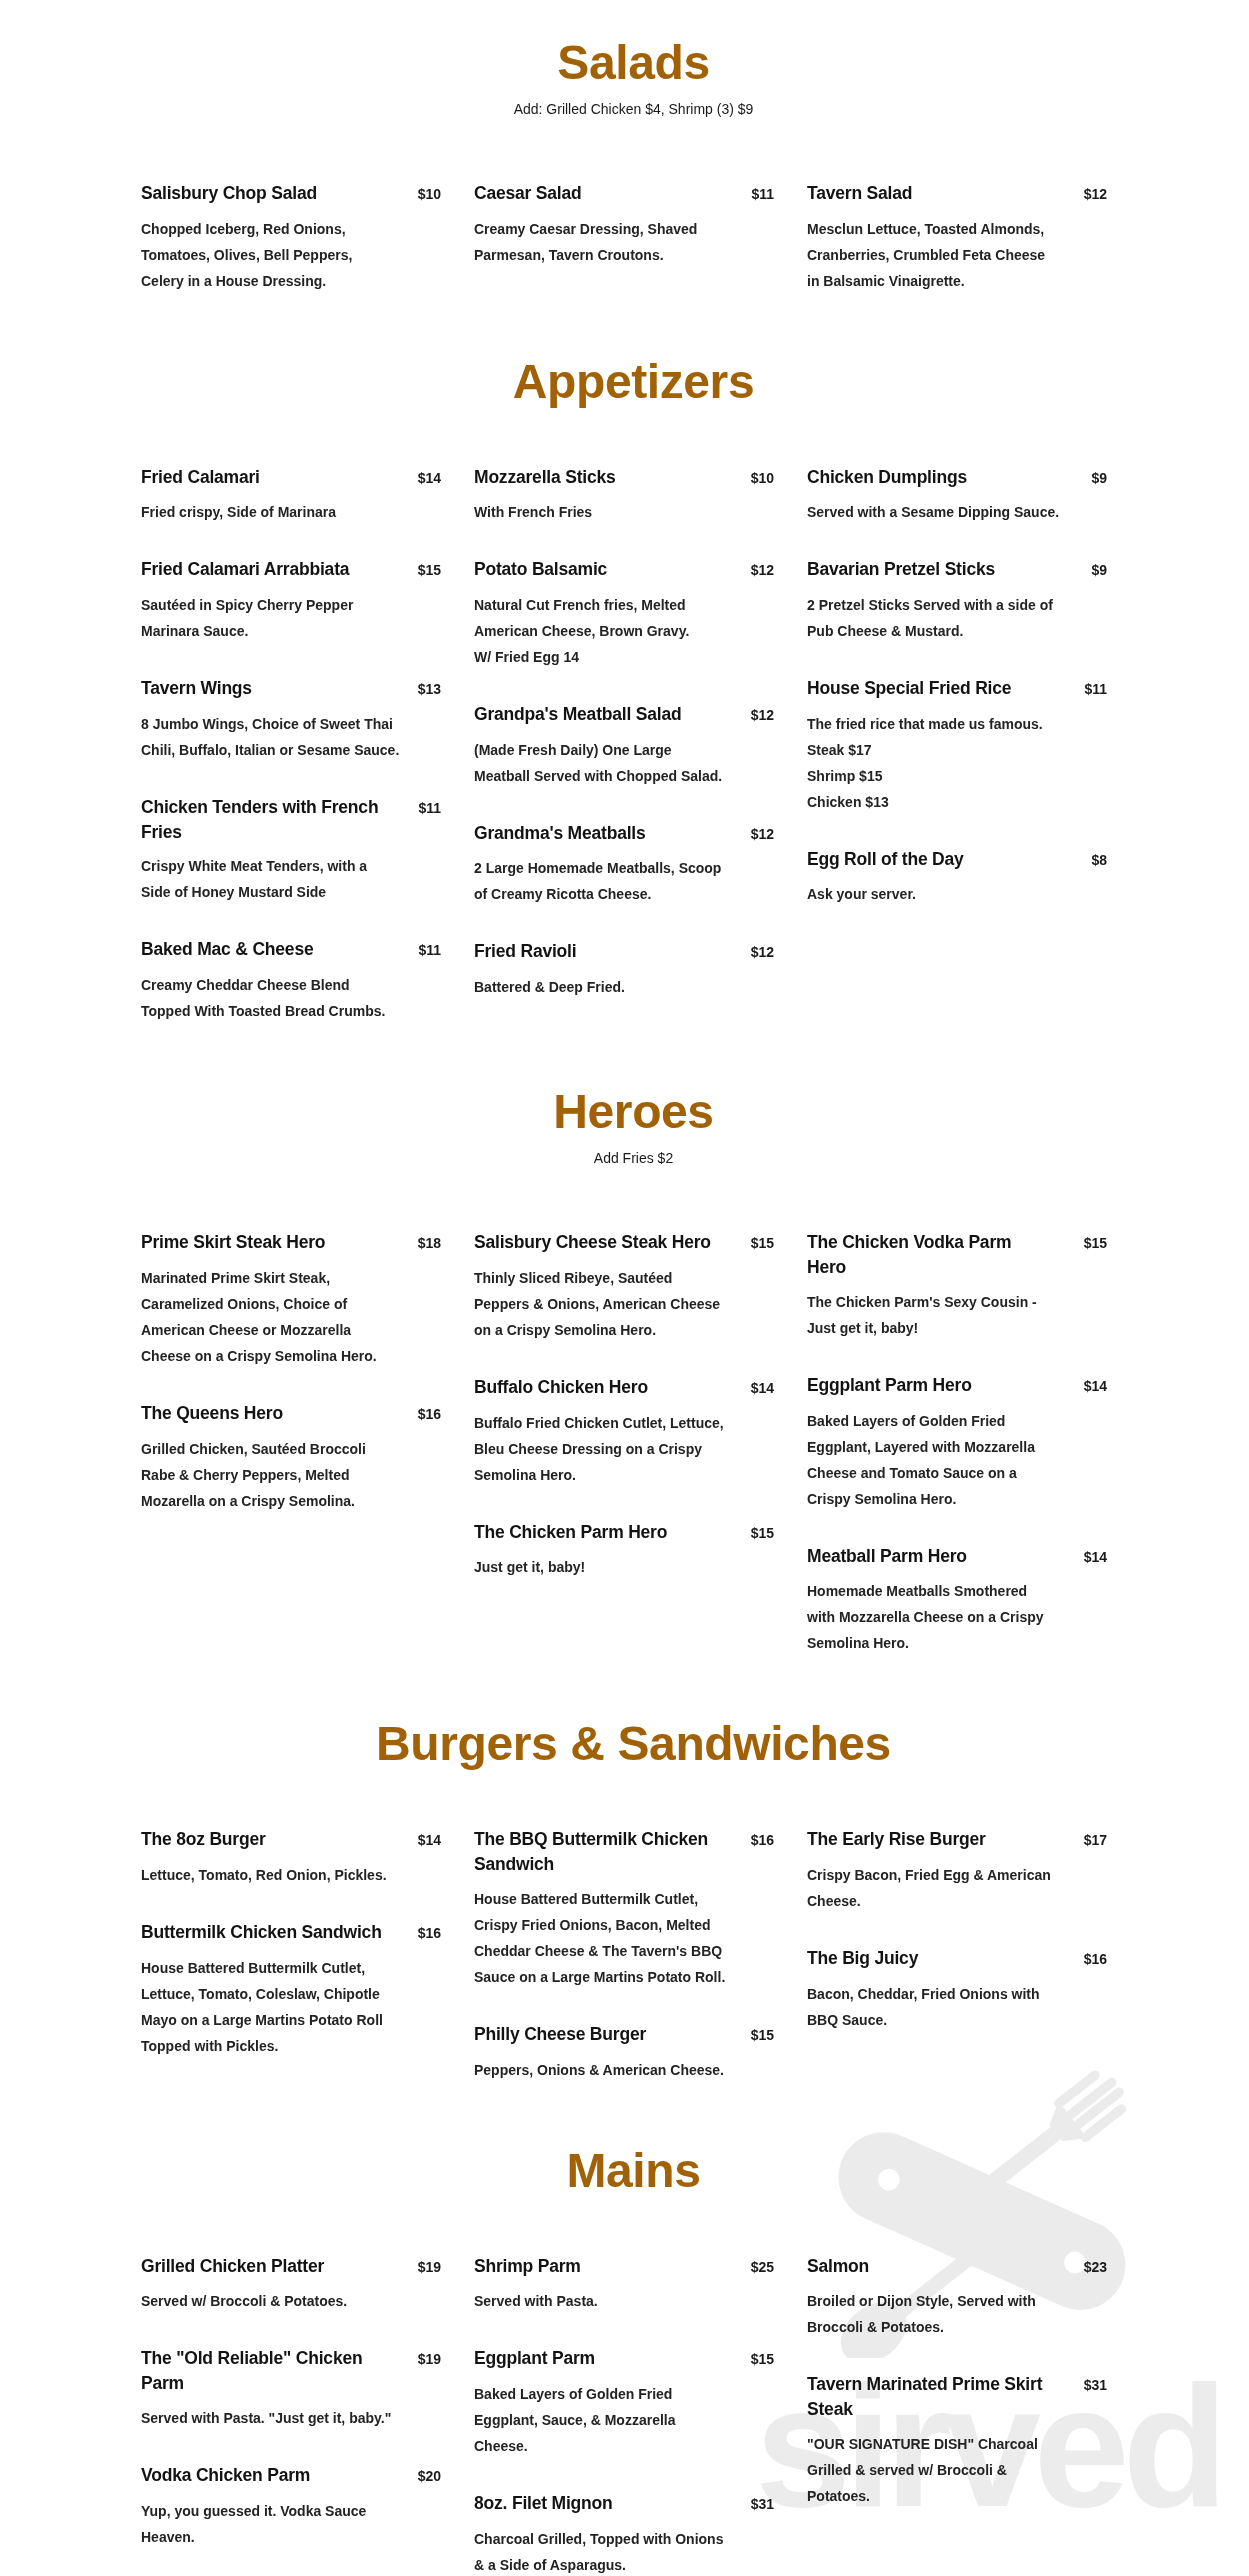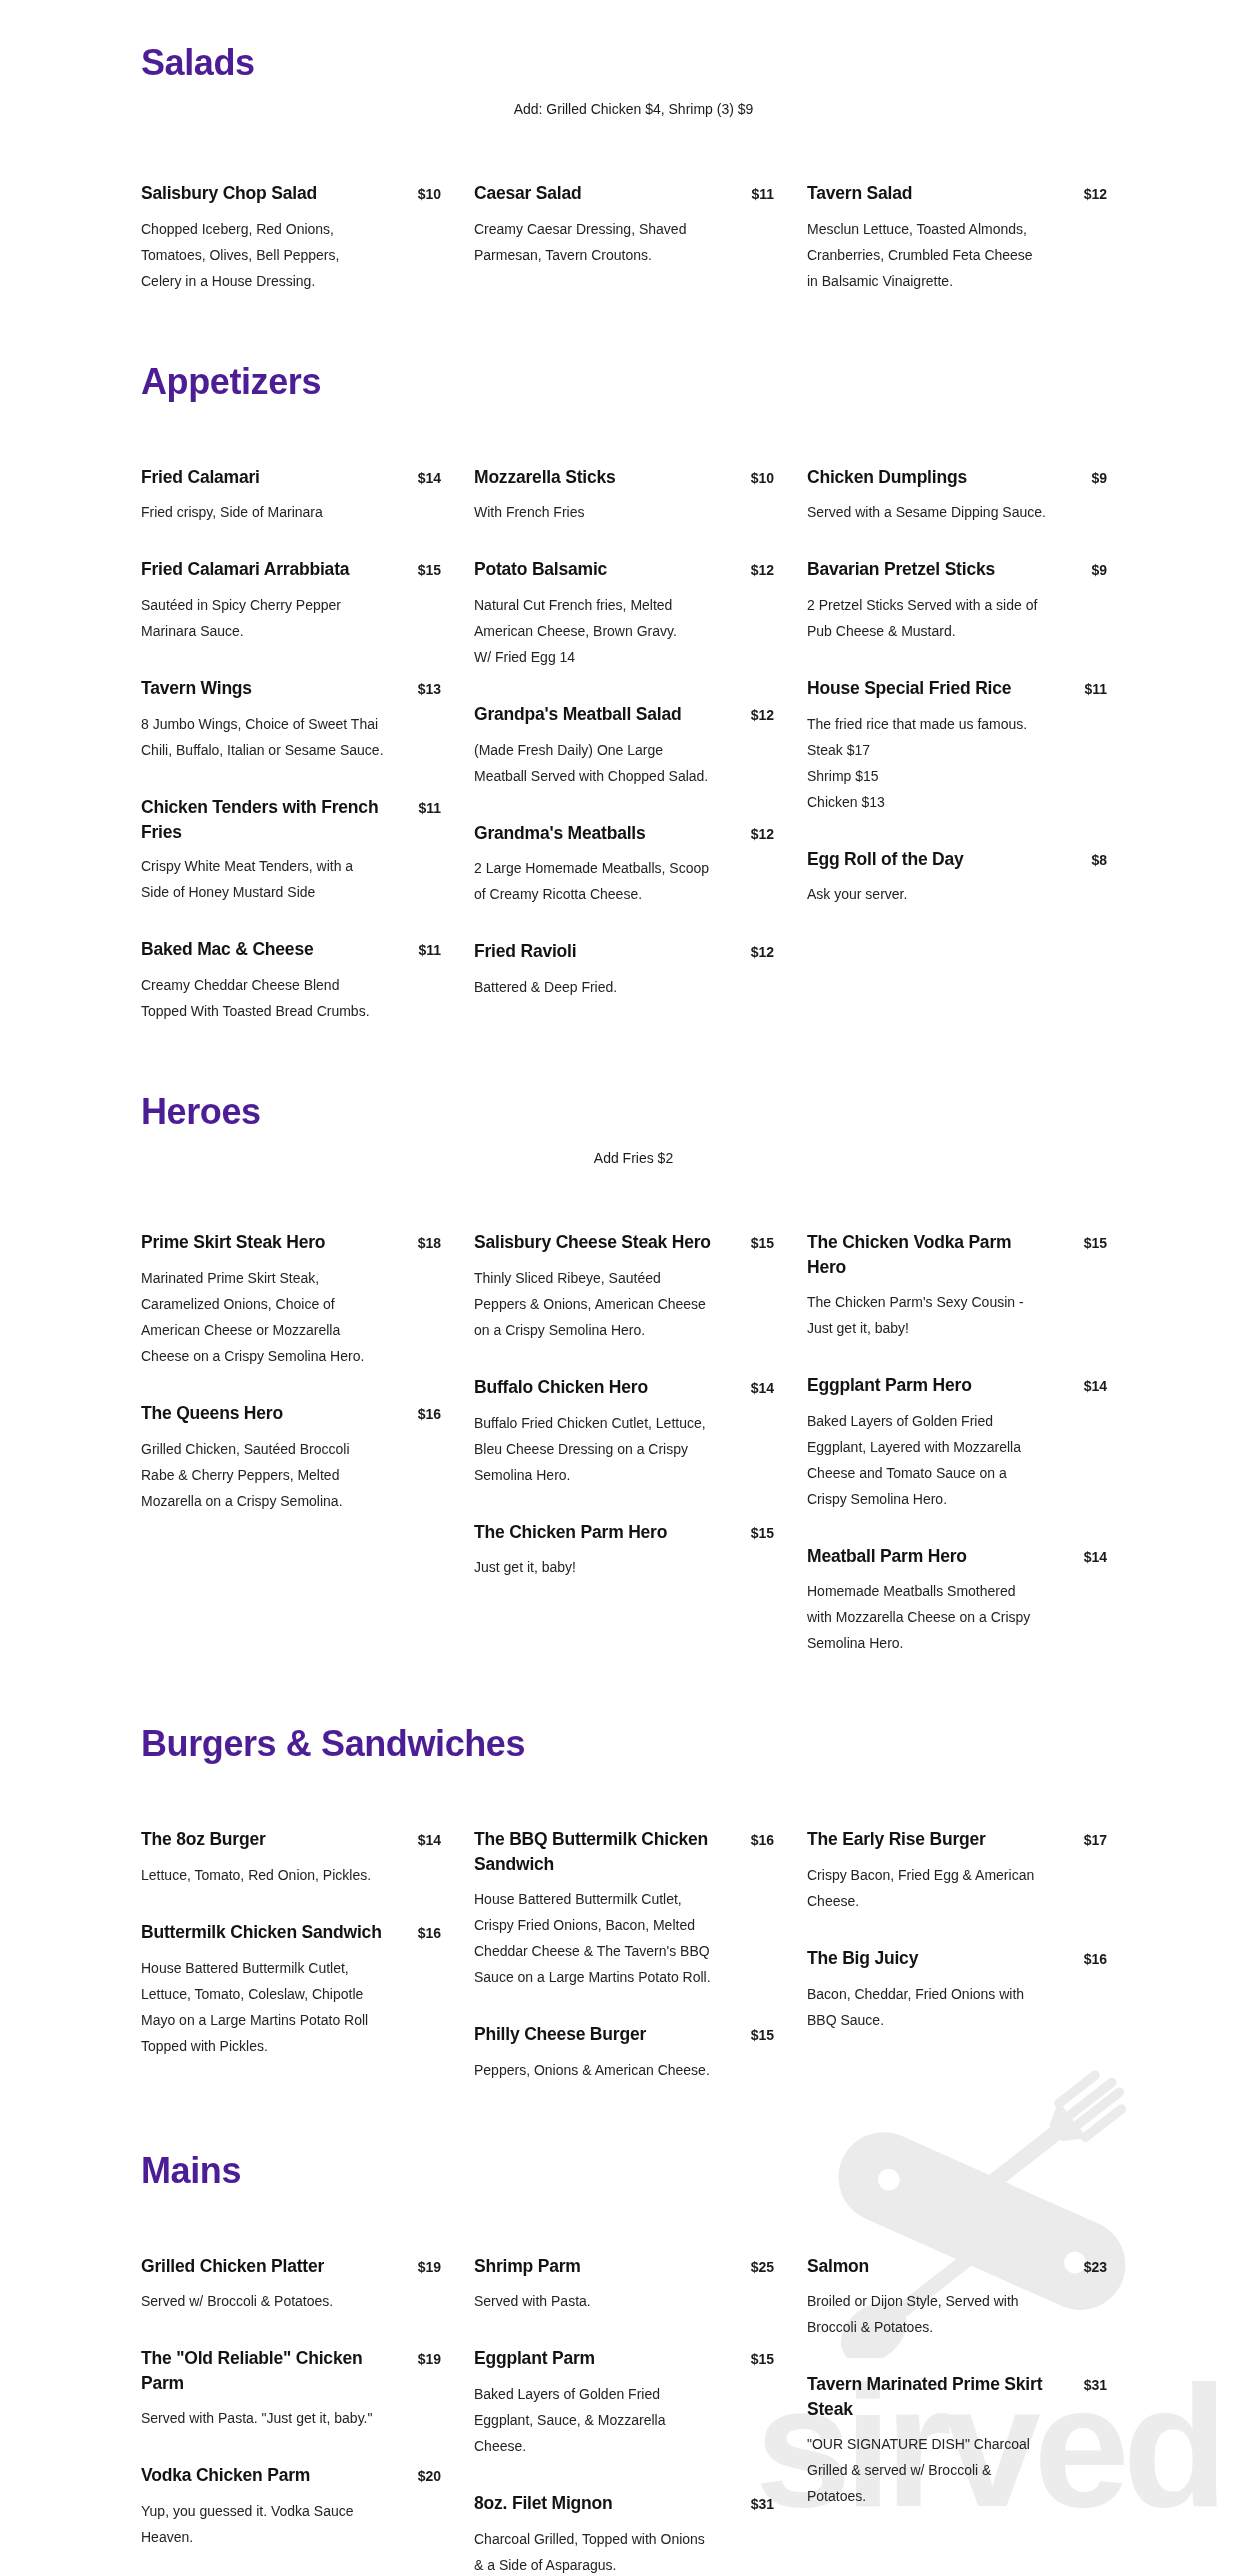--- a/index.html
+++ b/index.html
@@ -40,26 +40,26 @@
   .menu {
     position: relative;
     z-index: 1;
     width: 985px;
     margin-left: 141px;
     padding-top: 42px;
   }
   .section { margin-bottom: 67px; }
   .section:last-child { margin-bottom: 0; }
   .section-title {
-    font-size: 36px;
+    font-size: 48px;
     line-height: 41px;
     font-weight: 700;
     letter-spacing: -0.4px;
-    text-align: left;
-    color: #4c1d95;
+    text-align: center;
+    color: #a16207;
   }
   .section-subtitle {
     margin-top: 17.5px;
     font-size: 14px;
     line-height: 17.5px;
     text-align: center;
     color: #1a1a1a;
   }
   .cols {
     display: flex;
@@ -93,21 +93,21 @@
     font-size: 14px;
     line-height: 25px;
     font-weight: 700;
     color: #1a1a1a;
     white-space: nowrap;
   }
   .item-desc {
     margin-top: 8.7px;
     font-size: 14px;
     line-height: 26px;
-    font-weight: 400;
+    font-weight: 700;
     color: #232323;
     white-space: pre;
   }
 </style>
 </head>
 <body>
 
 <div class="watermark-layer">
   <svg class="wm-logo" width="321" height="291" viewBox="0 0 440 400" aria-hidden="true">
     <g fill="#ebebeb">

